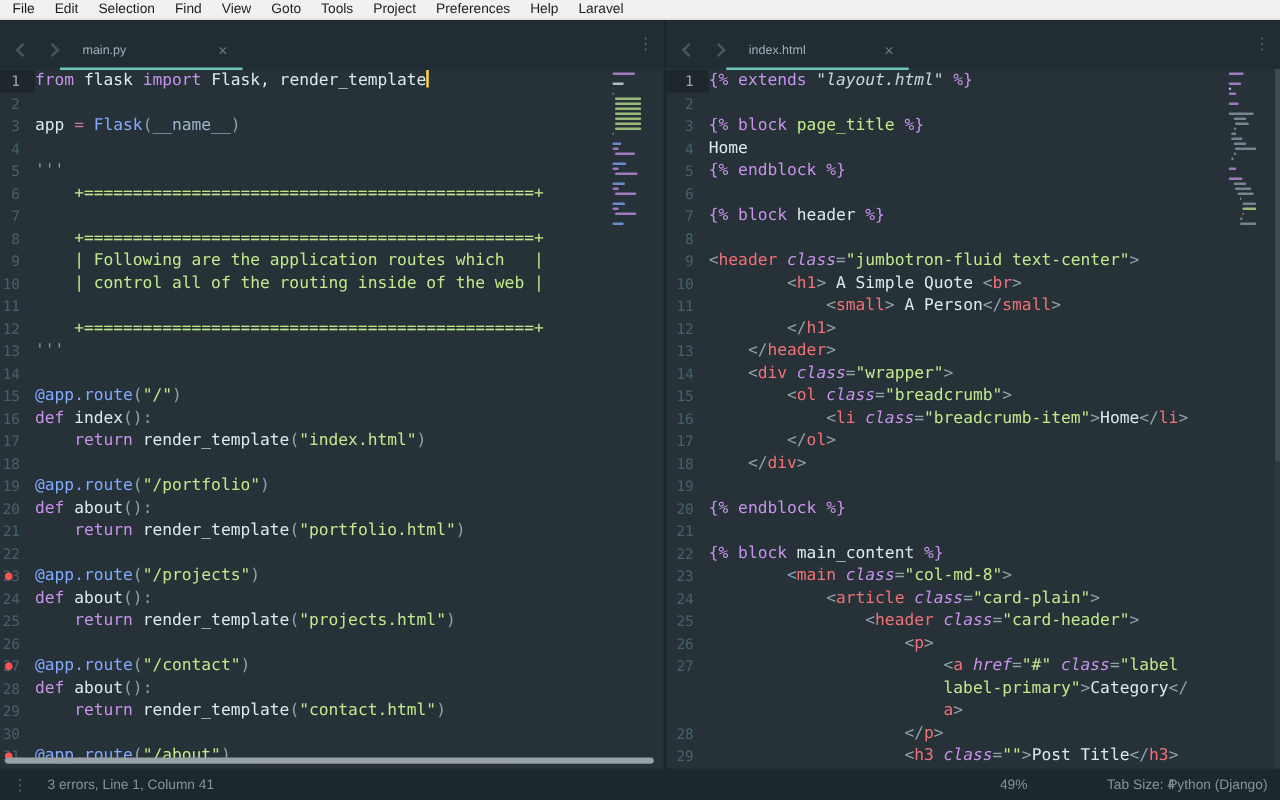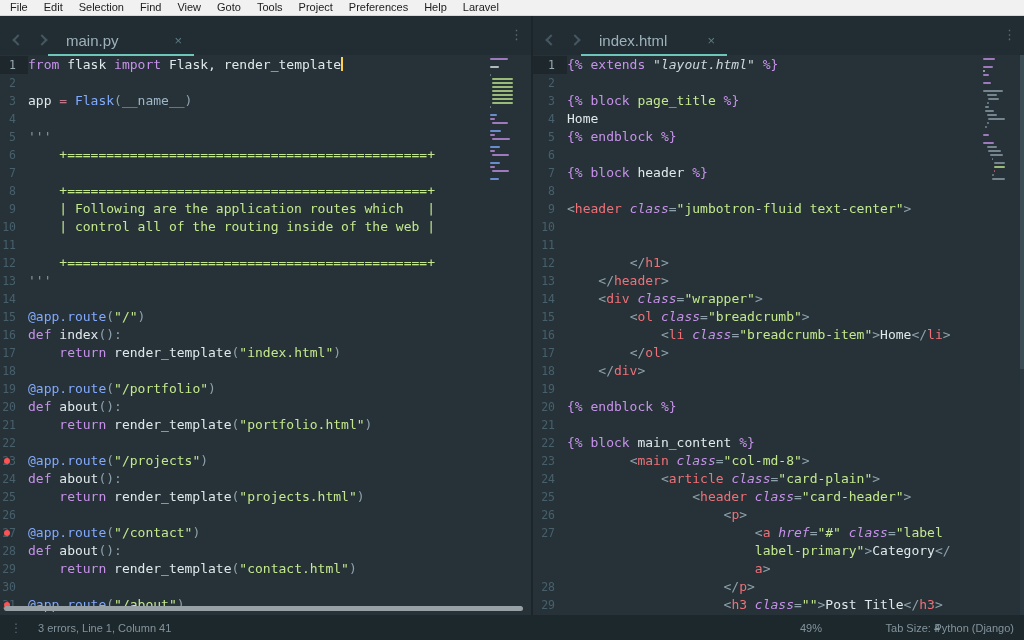--- a/index.html
+++ b/index.html
@@ -20,21 +20,21 @@
   
   .tabbar { position:relative; height:39px; background:#222d33; }
   .chev { position:absolute; top:20px; width:8px; height:8px;
           border-left:2px solid #46575f; border-bottom:2px solid #46575f; }
   .chev-left  { left:14px; transform:rotate(45deg); }
   .chev-right { left:38px; transform:rotate(-135deg); }
   .tab { position:absolute; left:48px; bottom:0; height:30px; width:146px;
          display:flex; align-items:center; padding:0 10px 0 18px; }
   .tab::after { content:""; position:absolute; left:0; right:0; bottom:-1px; height:2px;
                 background:var(--accent); }
-  .tab-label { font-size:15px; color:#9db1b9; flex:1; }
+  .tab-label { font-size:10px; color:#9db1b9; flex:1; }
   .tab-close { font-size:13px; color:#5c7e82; padding:0 2px; }
   .kebab { position:absolute; right:8px; top:12px; font-size:13px; color:#5a6b74;
            letter-spacing:0; line-height:14px; }
 
   
   .editor { position:absolute; top:39px; bottom:0; left:0; right:0; overflow:hidden;
             font-family:"DejaVu Sans Mono", monospace; font-size:13px; }
   .code { padding-top:1px; }
   .row { height:18px; line-height:18px; display:flex; white-space:pre; }
   .gutter { position:relative; flex:0 0 28px; text-align:right; padding-right:12px;
@@ -192,22 +192,22 @@
       <div class="code">
           <div class="row current"><span class="gutter">1</span><span class="line"><span class="tk-kw">{% extends </span><span class="tk-stri">"layout.html"</span><span class="tk-kw"> %}</span></span></div>
           <div class="row"><span class="gutter">2</span><span class="line"></span></div>
           <div class="row"><span class="gutter">3</span><span class="line"><span class="tk-kw">{% block </span><span class="tk-s">page_title</span><span class="tk-kw"> %}</span></span></div>
           <div class="row"><span class="gutter">4</span><span class="line"><span class="tk-t">Home</span></span></div>
           <div class="row"><span class="gutter">5</span><span class="line"><span class="tk-kw">{% endblock %}</span></span></div>
           <div class="row"><span class="gutter">6</span><span class="line"></span></div>
           <div class="row"><span class="gutter">7</span><span class="line"><span class="tk-kw">{% block </span><span class="tk-t">header</span><span class="tk-kw"> %}</span></span></div>
           <div class="row"><span class="gutter">8</span><span class="line"></span></div>
           <div class="row"><span class="gutter">9</span><span class="line"><span class="tk-p">&lt;</span><span class="tk-g">header</span><span class="tk-t"> </span><span class="tk-a">class</span><span class="tk-p">=</span><span class="tk-s">"jumbotron-fluid text-center"</span><span class="tk-p">&gt;</span></span></div>
-          <div class="row"><span class="gutter">10</span></div>
-          <div class="row"><span class="gutter">11</span></div>
+          <div class="row"><span class="gutter">10</span><span class="line"><span class="tk-t">        </span><span class="tk-p">&lt;</span><span class="tk-g">h1</span><span class="tk-p">&gt;</span><span class="tk-t"> A Simple Quote </span><span class="tk-p">&lt;</span><span class="tk-g">br</span><span class="tk-p">&gt;</span></span></div>
+          <div class="row"><span class="gutter">11</span><span class="line"><span class="tk-t">            </span><span class="tk-p">&lt;</span><span class="tk-g">small</span><span class="tk-p">&gt;</span><span class="tk-t"> A Person</span><span class="tk-p">&lt;/</span><span class="tk-g">small</span><span class="tk-p">&gt;</span></span></div>
           <div class="row"><span class="gutter">12</span><span class="line"><span class="tk-t">        </span><span class="tk-p">&lt;/</span><span class="tk-g">h1</span><span class="tk-p">&gt;</span></span></div>
           <div class="row"><span class="gutter">13</span><span class="line"><span class="tk-t">    </span><span class="tk-p">&lt;/</span><span class="tk-g">header</span><span class="tk-p">&gt;</span></span></div>
           <div class="row"><span class="gutter">14</span><span class="line"><span class="tk-t">    </span><span class="tk-p">&lt;</span><span class="tk-g">div</span><span class="tk-t"> </span><span class="tk-a">class</span><span class="tk-p">=</span><span class="tk-s">"wrapper"</span><span class="tk-p">&gt;</span></span></div>
           <div class="row"><span class="gutter">15</span><span class="line"><span class="tk-t">        </span><span class="tk-p">&lt;</span><span class="tk-g">ol</span><span class="tk-t"> </span><span class="tk-a">class</span><span class="tk-p">=</span><span class="tk-s">"breadcrumb"</span><span class="tk-p">&gt;</span></span></div>
           <div class="row"><span class="gutter">16</span><span class="line"><span class="tk-t">            </span><span class="tk-p">&lt;</span><span class="tk-g">li</span><span class="tk-t"> </span><span class="tk-a">class</span><span class="tk-p">=</span><span class="tk-s">"breadcrumb-item"</span><span class="tk-p">&gt;</span><span class="tk-t">Home</span><span class="tk-p">&lt;/</span><span class="tk-g">li</span><span class="tk-p">&gt;</span></span></div>
           <div class="row"><span class="gutter">17</span><span class="line"><span class="tk-t">        </span><span class="tk-p">&lt;/</span><span class="tk-g">ol</span><span class="tk-p">&gt;</span></span></div>
           <div class="row"><span class="gutter">18</span><span class="line"><span class="tk-t">    </span><span class="tk-p">&lt;/</span><span class="tk-g">div</span><span class="tk-p">&gt;</span></span></div>
           <div class="row"><span class="gutter">19</span><span class="line"></span></div>
           <div class="row"><span class="gutter">20</span><span class="line"><span class="tk-kw">{% endblock %}</span></span></div>
           <div class="row"><span class="gutter">21</span><span class="line"></span></div>

